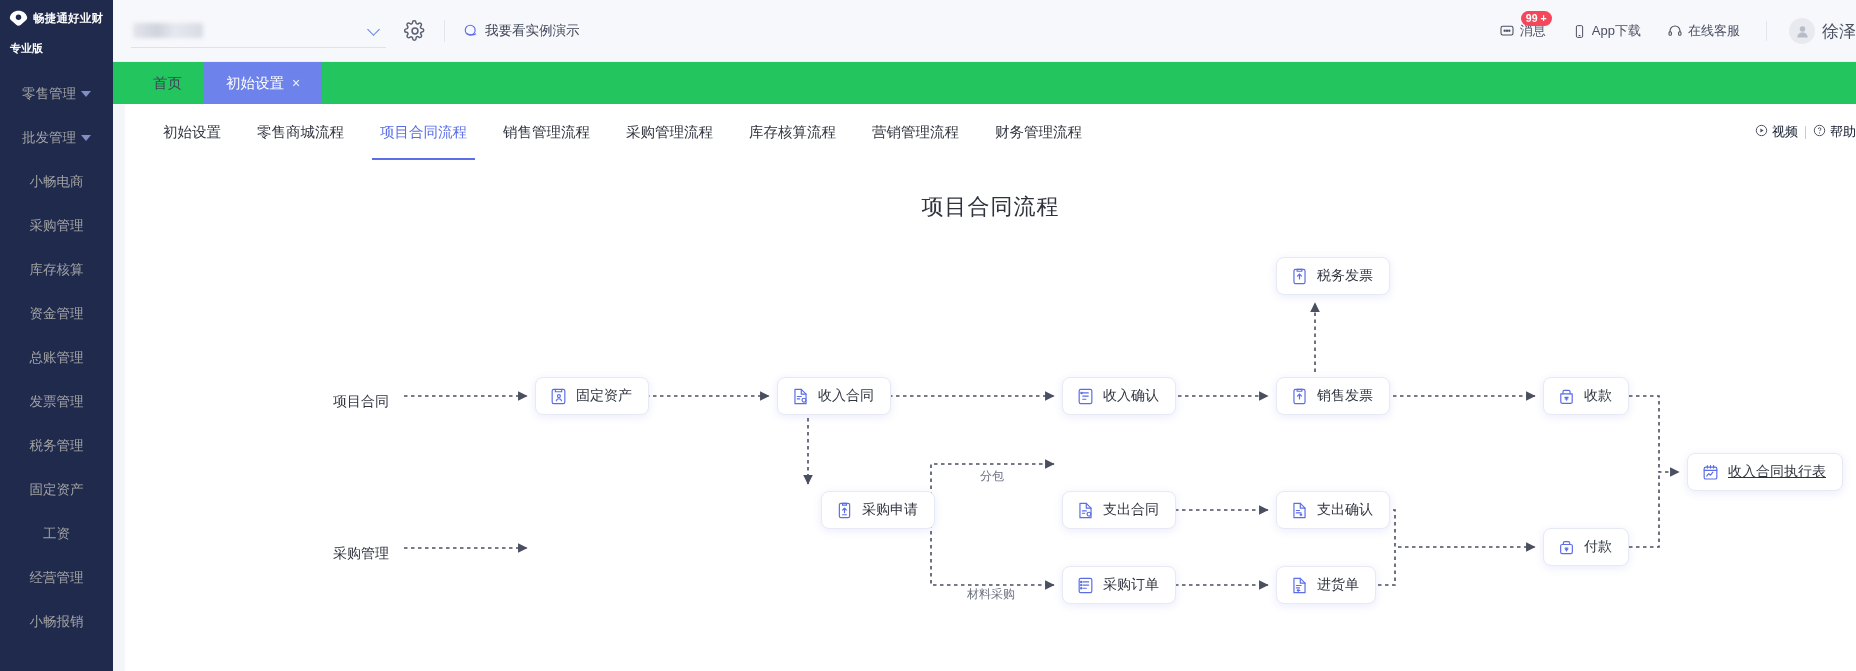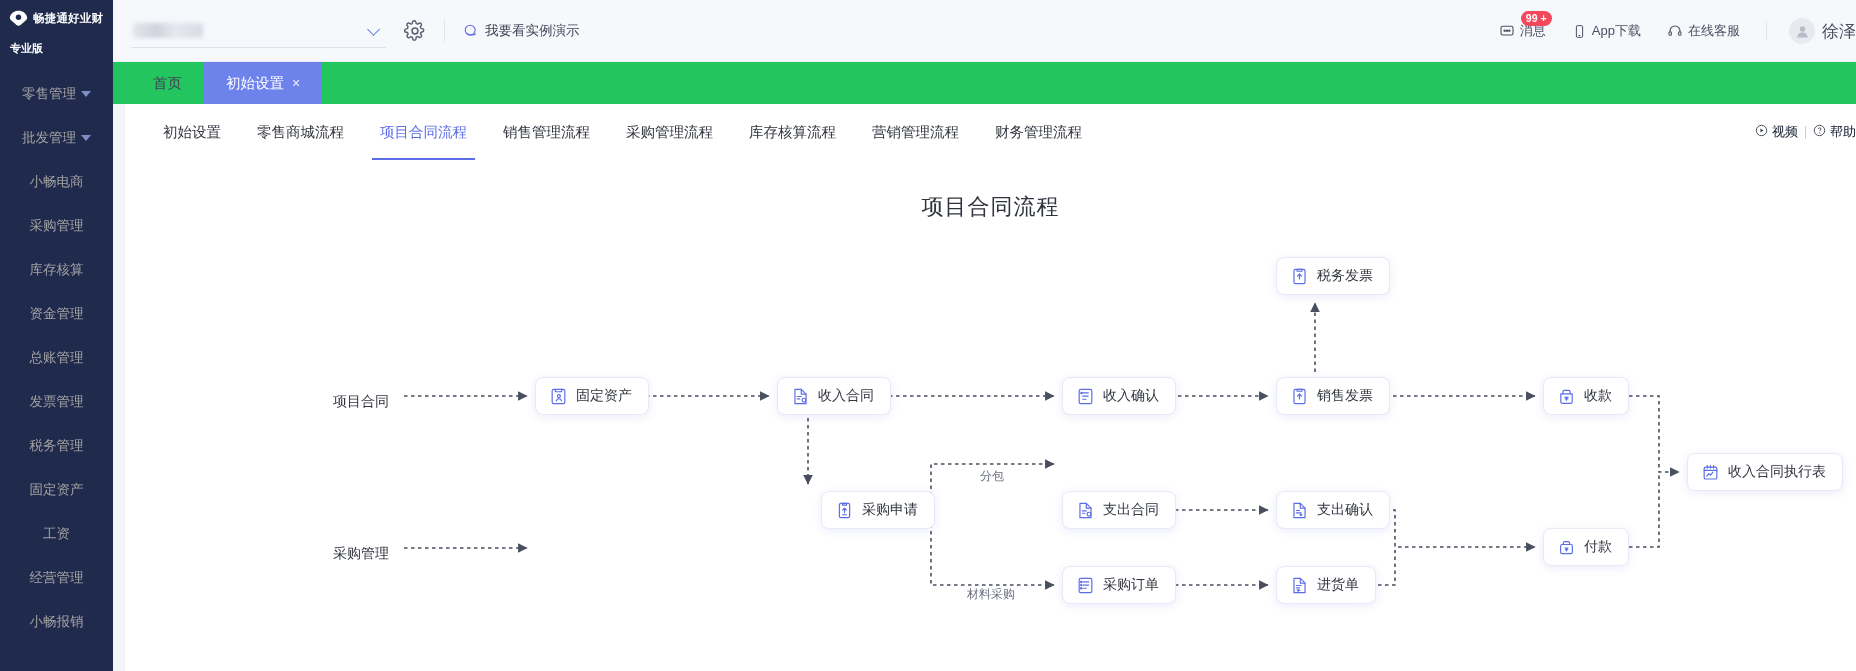--- a/index.html
+++ b/index.html
@@ -562,21 +562,21 @@
             <div class="node" style="left: 1418px; top: 296px;">
               <span style="display: inline-flex;">
                 <svg class="nicon" viewBox="0 0 24 24" fill="none" stroke="#5b6ee8" stroke-width="1.5" stroke-linecap="round" stroke-linejoin="round">
                   <rect x="4.6" y="8.2" width="14.8" height="11.6" rx="2"></rect>
                   <path d="M8 8.2V6.4a1.8 1.8 0 0 1 1.8-1.8h4.4A1.8 1.8 0 0 1 16 6.4v1.8"></path>
                   <path d="M10.2 12.8h3.6M12 12.8v3.6M10.6 14.6h2.8"></path>
                 </svg>
               </span>
               <span>付款</span>
             </div>
-            <div class="node" style="left: 1562px; top: 221px;">
+            <div class="node" style="left: 1562px; top: 221px; text-decoration: underline;">
               <span style="display: inline-flex;">
                 <svg class="nicon" viewBox="0 0 24 24" fill="none" stroke="#5b6ee8" stroke-width="1.5" stroke-linecap="round" stroke-linejoin="round">
                   <rect x="4" y="5.2" width="16" height="15" rx="2"></rect>
                   <path d="M4 9.4h16"></path>
                   <path d="M8 3.4v3M12 3.4v3M16 3.4v3"></path>
                   <path d="M7.2 16.6l2.6-3.2 2.2 2 3-3.8"></path>
                 </svg>
               </span>
               <span>收入合同执行表</span>
             </div>

